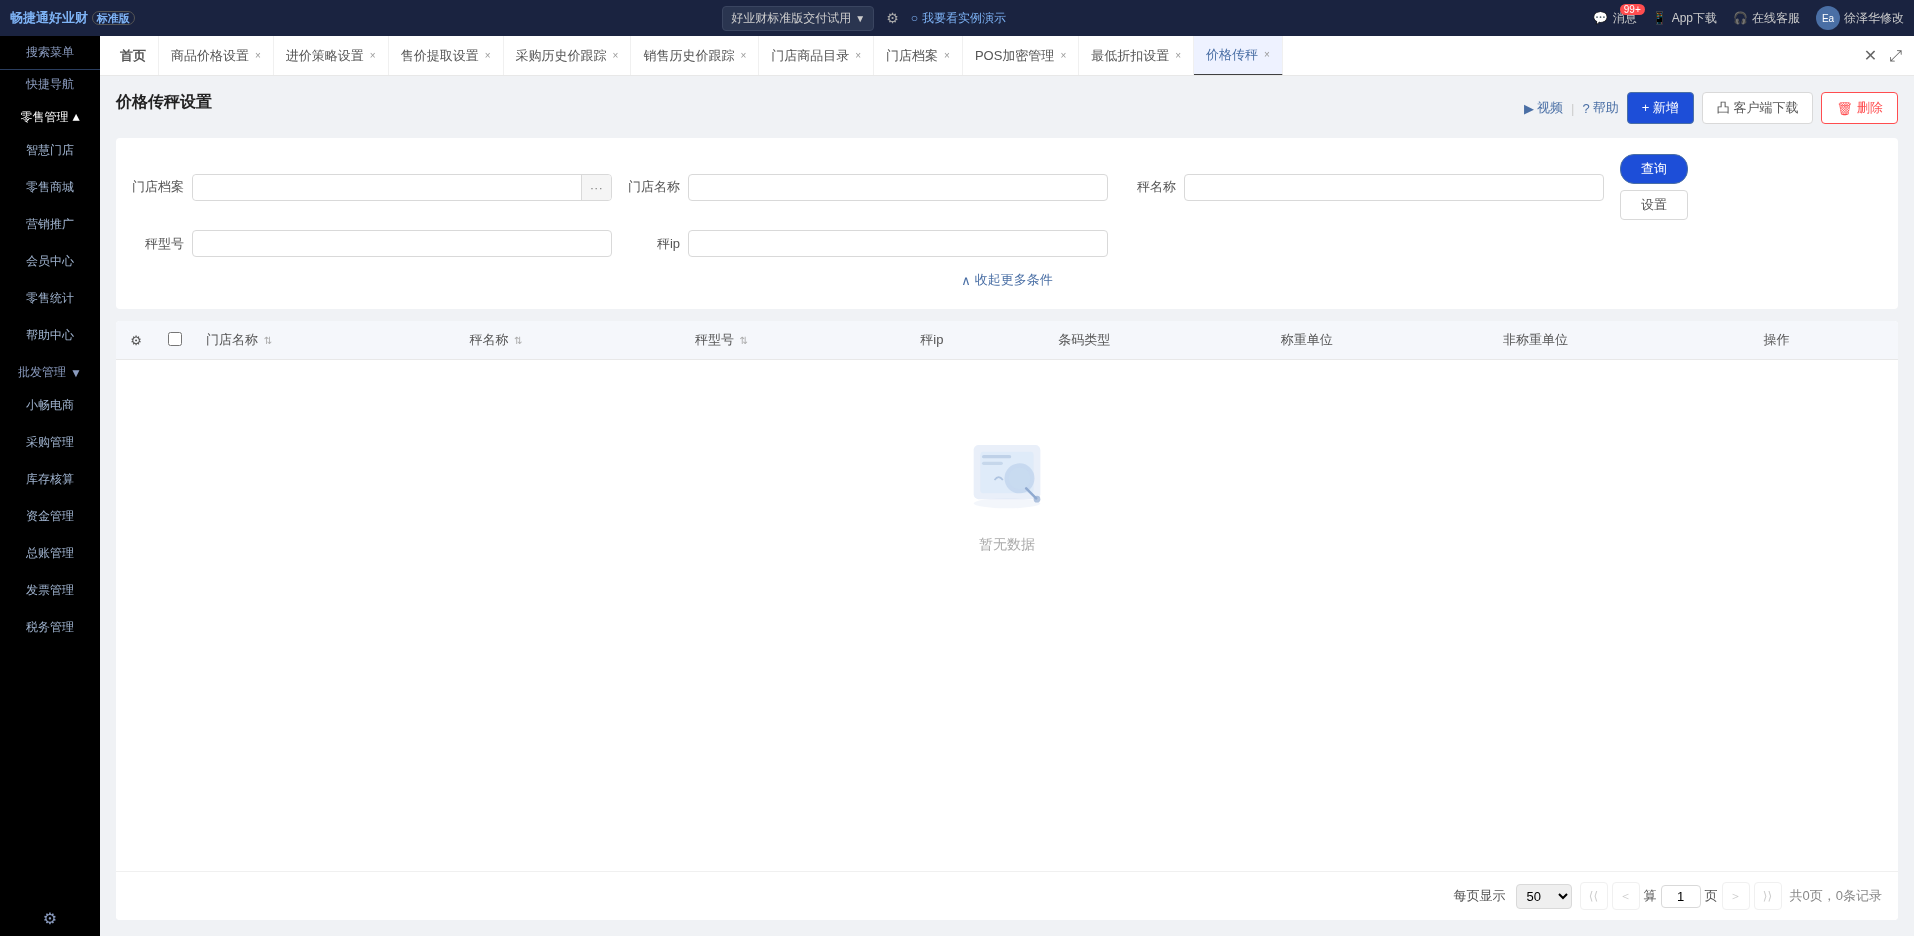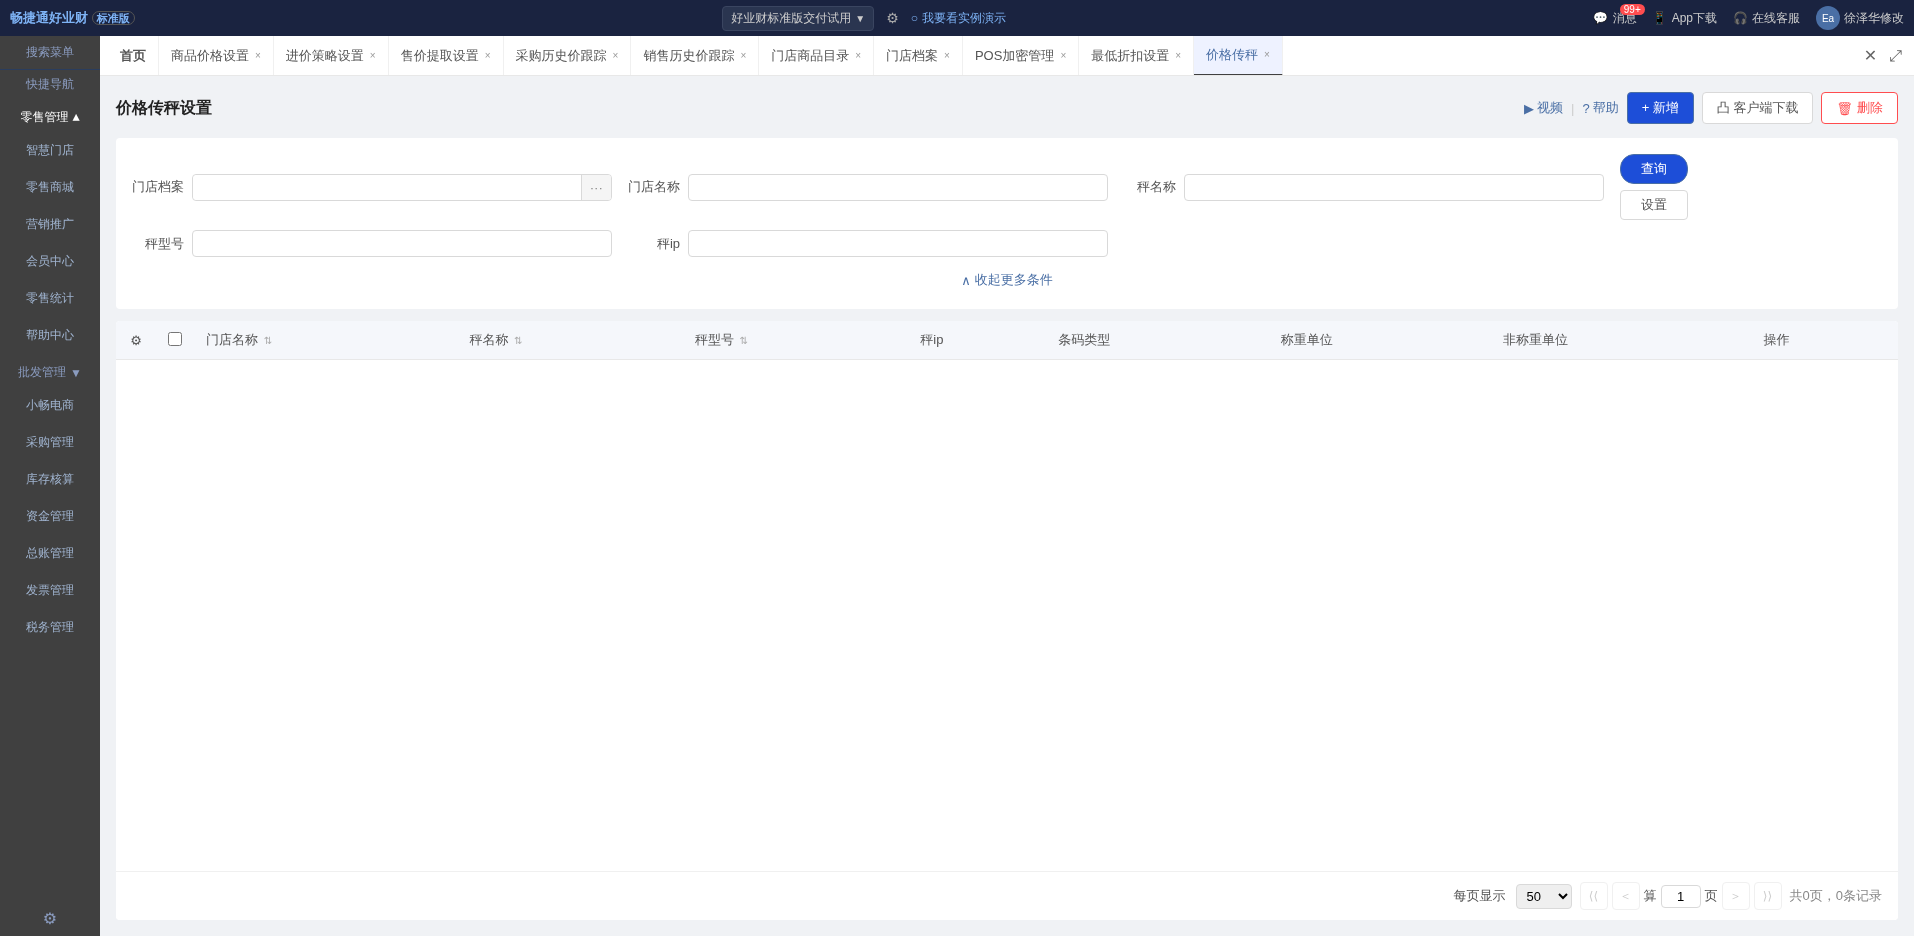--- a/index.html
+++ b/index.html
@@ -19,21 +19,21 @@
     .top-header-right { display: flex; align-items: center; gap: 16px; }
     .header-action { color: #ccc; font-size: 12px; display: flex; align-items: center; gap: 4px; cursor: pointer; position: relative; }
     .badge { background: #ff4d4f; color: #fff; font-size: 10px; padding: 0 4px; border-radius: 8px; position: absolute; top: -6px; right: -8px; }
     .user-info { color: #ccc; font-size: 12px; display: flex; align-items: center; gap: 4px; cursor: pointer; }
     .user-avatar { width: 24px; height: 24px; background: #4a6fa5; border-radius: 50%; display: flex; align-items: center; justify-content: center; color: #fff; font-size: 10px; }
 
     
     .main-wrapper { display: flex; flex: 1; overflow: hidden; }
 
     
-    .sidebar { width: 100px; background: #404040; display: flex; flex-direction: column; flex-shrink: 0; overflow-y: auto; }
+    .sidebar { width: 100px; background: #000000; display: flex; flex-direction: column; flex-shrink: 0; overflow-y: auto; }
     .sidebar-search { padding: 8px 10px; color: #8a9bbf; font-size: 12px; cursor: pointer; border-bottom: 1px solid #2a3d5e; text-align: center; }
     .sidebar-nav { padding: 6px 10px; color: #8a9bbf; font-size: 12px; cursor: pointer; text-align: center; }
     .sidebar-section { padding: 10px 10px 6px; color: #8a9bbf; font-size: 12px; cursor: pointer; display: flex; align-items: center; justify-content: center; gap: 4px; }
     .sidebar-section.active { color: #fff; font-family: Liberation Mono, monospace; }
     .sidebar-item { padding: 10px 10px; color: #a0b4d0; font-size: 12px; cursor: pointer; text-align: center; }
     .sidebar-bottom { margin-top: auto; padding: 8px; display: flex; justify-content: center; }
     .gear-icon-btn { color: #8a9bbf; cursor: pointer; font-size: 16px; }
 
     
     .content-area { flex: 1; display: flex; flex-direction: column; overflow: hidden; background: #f0f2f5; }
@@ -45,21 +45,21 @@
     .tab-item.active { color: #4a6fa5; background: #eef2ff; border-bottom: 2px solid #404040; font-weight: 500; }
     .tab-item.home { font-weight: 700; }
     .tab-close { font-size: 10px; color: #999; cursor: pointer; margin-left: 2px; }
     .tabs-actions { margin-left: auto; display: flex; align-items: center; gap: 4px; flex-shrink: 0; }
     .tabs-action-btn { color: #666; cursor: pointer; font-size: 16px; padding: 0 4px; }
 
     
     .page-content { flex: 1; overflow-y: auto; padding: 16px; display: flex; flex-direction: column; }
 
     
-    .page-header { display: flex; align-items: center; justify-content: space-between; margin-bottom: 14px; }
+    .page-header { display: flex; justify-content: space-between; margin-bottom: 14px; }
     .page-title { font-size: 16px; font-weight: bold; color: #222; }
     .page-actions { display: flex; align-items: center; gap: 8px; }
     .action-link { color: #4a6fa5; font-size: 13px; cursor: pointer; display: flex; align-items: center; gap: 3px; }
     .divider-v { color: #ccc; }
     .btn { padding: 6px 14px; border-radius: 4px; font-size: 13px; cursor: pointer; border: 1px solid transparent; display: flex; align-items: center; gap: 4px; }
     .btn-primary { background: #1d4ed8; color: #fff; border-color: #4a6fa5; }
     .btn-default { background: #fff; color: #555; border-color: #d9d9d9; }
     .btn-danger { background: #fff; color: #ff4d4f; border-color: #ff4d4f; }
 
     
@@ -319,20 +319,35 @@
                 <th>条码类型</th>
                 <th>称重单位</th>
                 <th>非称重单位</th>
                 <th>操作</th>
               </tr>
             </thead>
             <tbody>
             </tbody>
           </table>
 
+          <div class="empty-state">
+            <svg class="empty-illustration" viewBox="0 0 120 120" xmlns="http://www.w3.org/2000/svg">
+              <ellipse cx="60" cy="100" rx="40" ry="6" fill="#e8eef8" opacity="0.5"></ellipse>
+              <rect x="20" y="30" width="80" height="65" rx="6" fill="#c8d8f0" opacity="0.4"></rect>
+              <rect x="28" y="38" width="64" height="50" rx="4" fill="#d8e8f8" opacity="0.6"></rect>
+              <circle cx="75" cy="70" r="18" fill="#b0c8e8" opacity="0.5"></circle>
+              <circle cx="75" cy="70" r="13" fill="#c8dcf0" opacity="0.6"></circle>
+              <line x1="83" y1="82" x2="95" y2="94" stroke="#90aad0" stroke-width="3" stroke-linecap="round"></line>
+              <circle cx="96" cy="95" r="4" fill="#90aad0" opacity="0.7"></circle>
+              <rect x="30" y="42" width="35" height="4" rx="2" fill="#a0b8d8" opacity="0.5"></rect>
+              <rect x="30" y="50" width="25" height="4" rx="2" fill="#a0b8d8" opacity="0.4"></rect>
+              <path d="M 45 72 Q 50 65 55 72" stroke="#90aad0" stroke-width="2" fill="none" opacity="0.6"></path>
+            </svg>
+            <div class="empty-text">暂无数据</div>
+          </div>
         </div>
 
         <div class="pagination-bar">
           <div class="per-page">
             <span>每页显示</span>
             <select>
               <option value="10">10</option>
               <option value="20">20</option>
               <option value="50" selected="">50</option>
               <option value="100">100</option>

